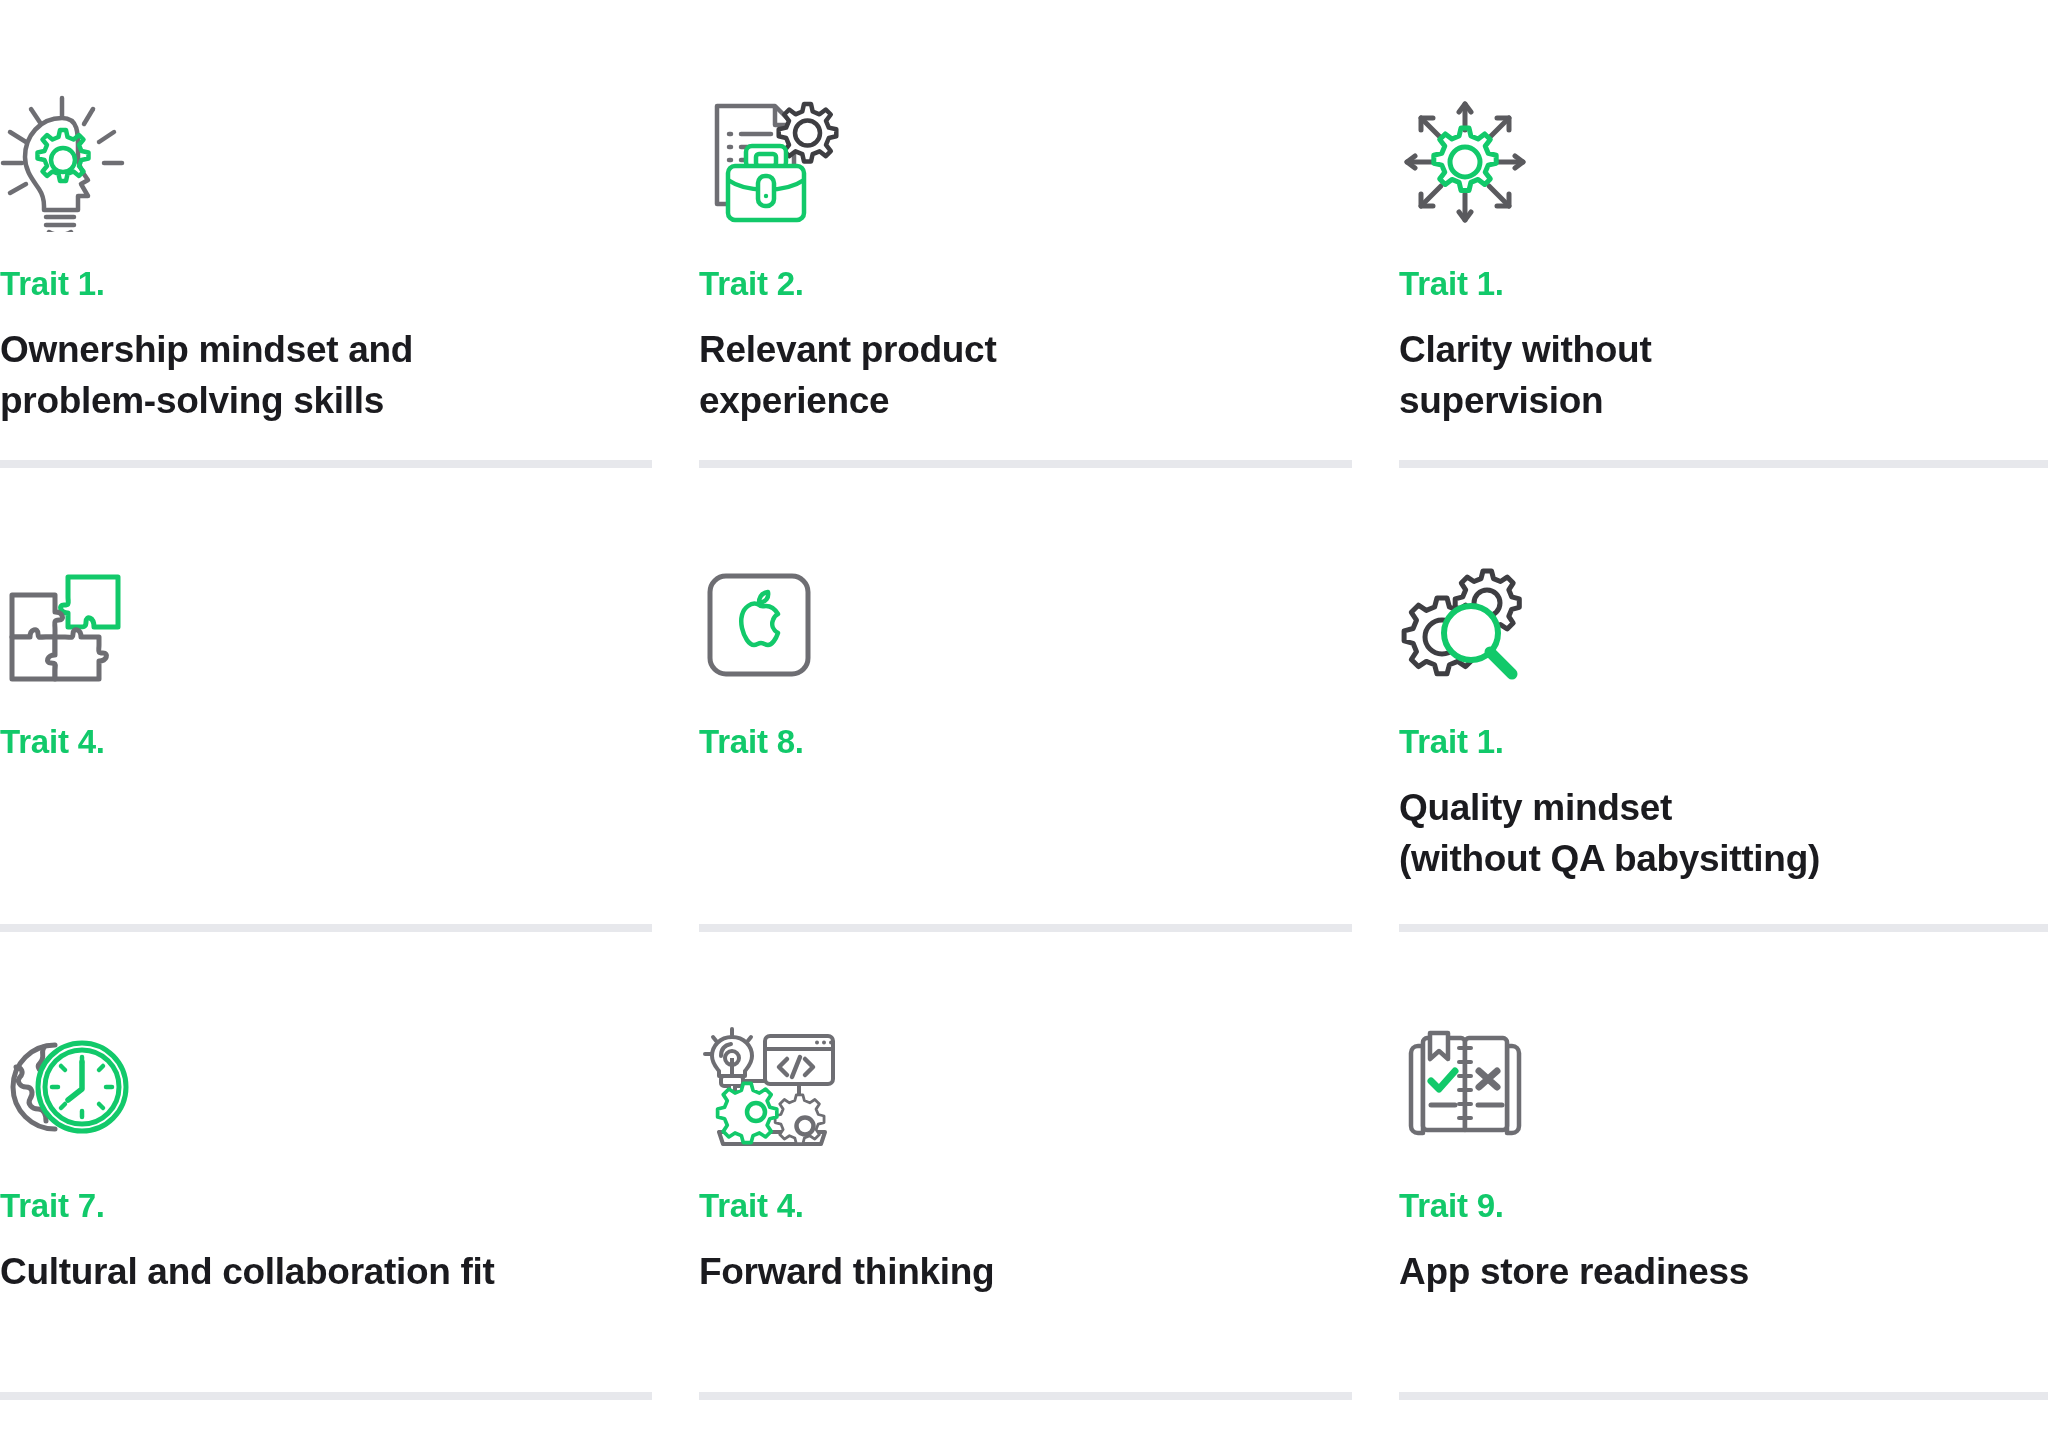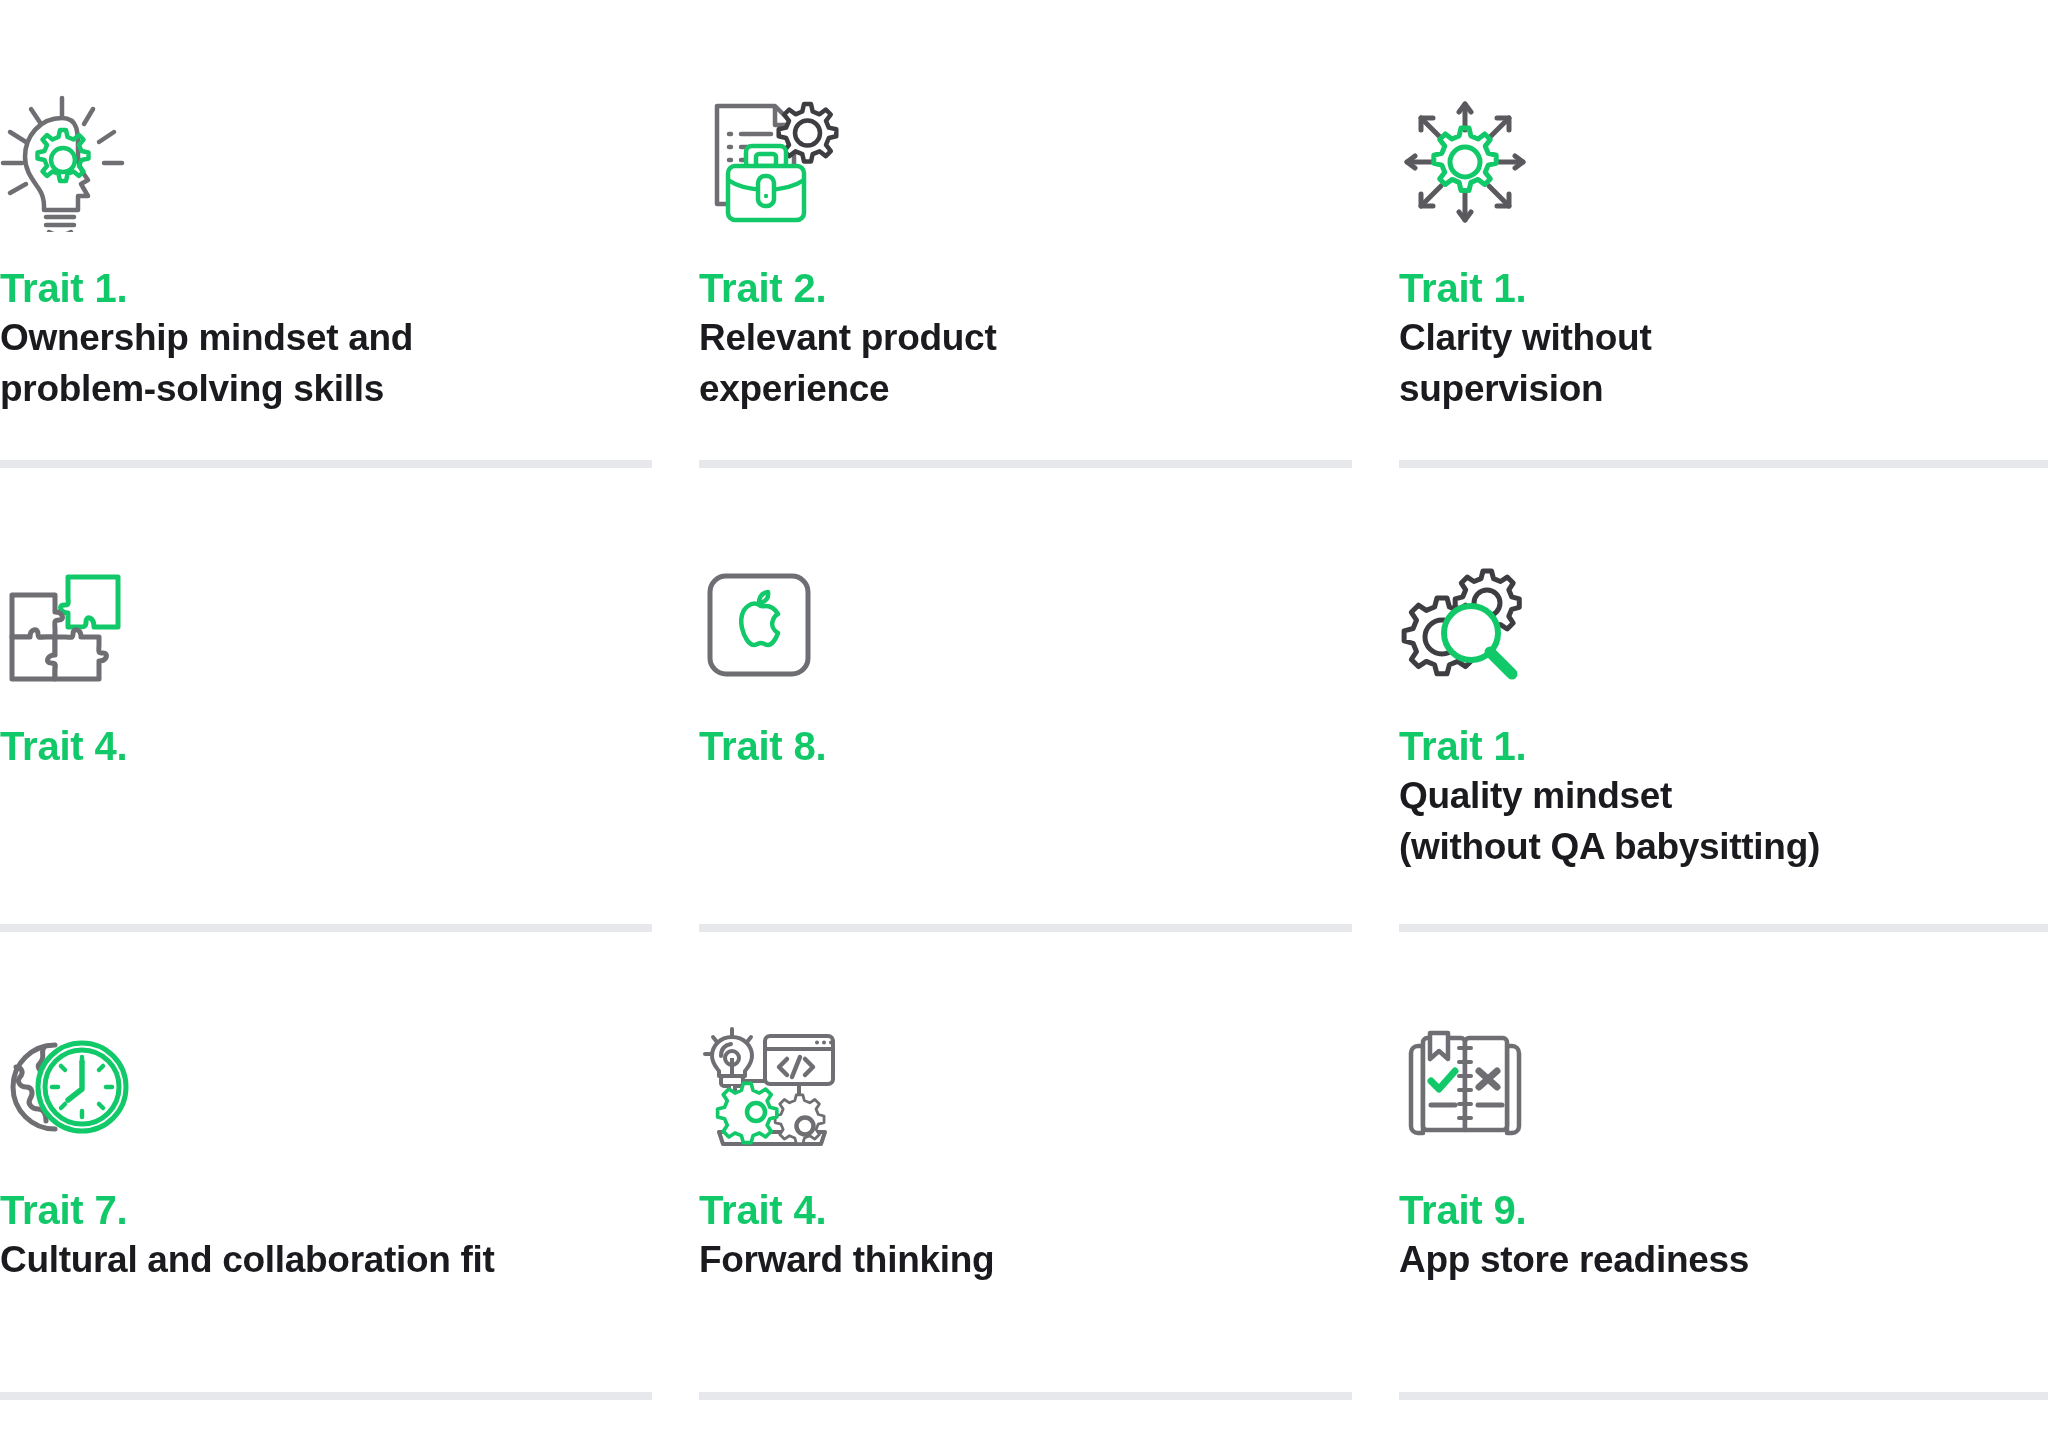--- a/index.html
+++ b/index.html
@@ -33,27 +33,28 @@
   }
   .icon-wrap {
     height: 140px;
     display: flex;
     align-items: center;
     justify-content: flex-start;
   }
   .icon-wrap svg { display: block; }
   .trait-label {
     margin-top: 32px;
-    font-size: 40px;
+    font-size: 33px;
     font-weight: 700;
     letter-spacing: -0.2px;
     color: #12c96a;
     line-height: 1.2;
   }
   .trait-title {
+    margin-top: 20px;
     font-size: 37px;
     font-weight: 700;
     letter-spacing: -0.3px;
     color: #1b1b1f;
     line-height: 1.38;
     white-space: pre-line;
     max-width: 620px;
   }
   
   .r2 .icon-wrap { height: 130px; }

